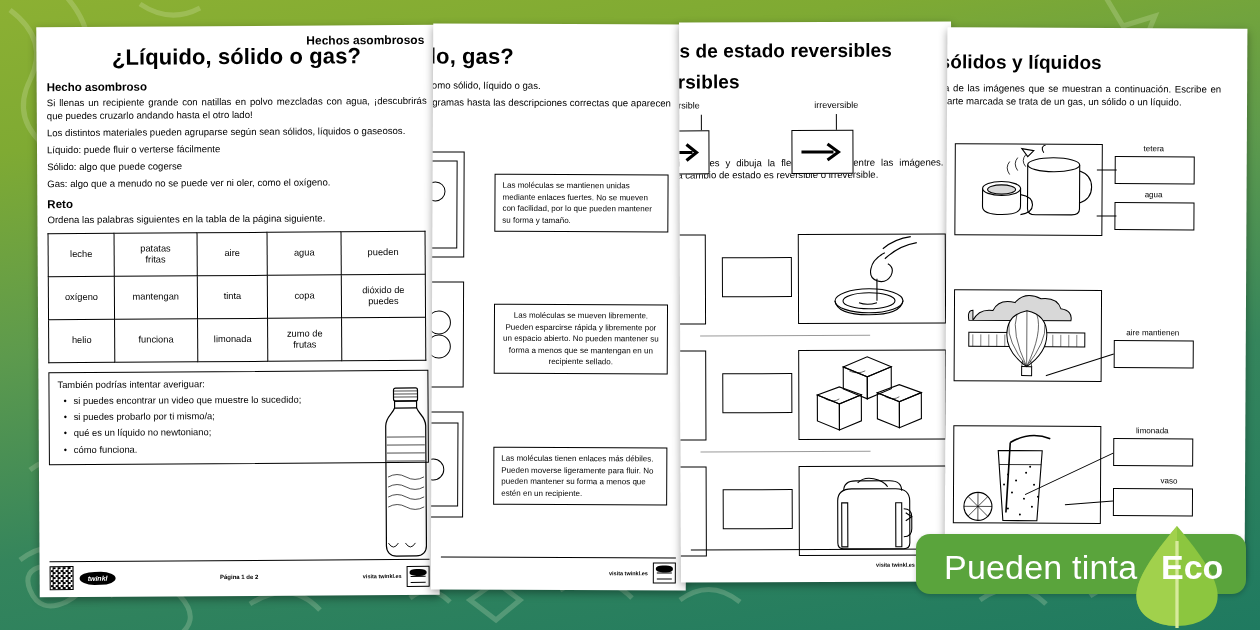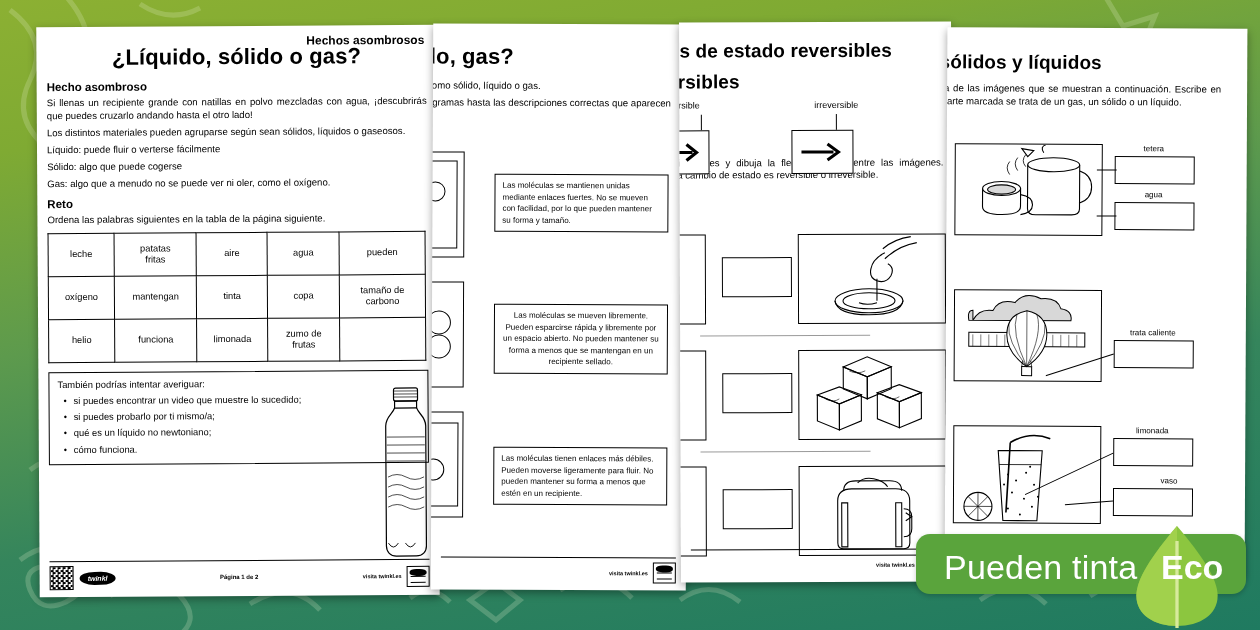--- a/index.html
+++ b/index.html
@@ -133,21 +133,21 @@
             <td>patatas fritas</td>
             <td>aire</td>
             <td>agua</td>
             <td>pueden</td>
           </tr>
           <tr>
             <td>oxígeno</td>
             <td>mantengan</td>
             <td>tinta</td>
             <td>copa</td>
-            <td>tamaño de carbono</td>
+            <td>dióxido de puedes</td>
           </tr>
           <tr>
             <td>helio</td>
             <td>funciona</td>
             <td>limonada</td>
             <td>zumo de frutas</td>
             <td></td>
           </tr>
         </tbody>
       </table>
@@ -346,21 +346,21 @@
         <path d="M18 30q6 -12 20 -10q6 -12 22 -8q10 -12 26 -4q16 -2 20 10q12 2 10 12H14q-2 -10 4 -10z" fill="#d8d8d8"></path>
         <path d="M14 42h116v14H14z" fill="#fff"></path>
         <path d="M18 44v12M26 44v12M34 44v12M42 44v12M50 44v12M58 44v12M66 44v12M74 44v12M82 44v12M90 44v12M98 44v12M106 44v12M114 44v12M122 44v12" stroke-width=".5"></path>
         <path d="M72 20q-20 4 -20 24q0 18 20 32q20 -14 20 -32q0 -20 -20 -24z" fill="#fff"></path>
         <path d="M72 20v56M62 24q-6 18 10 52M82 24q6 18 -10 52M54 34q-2 16 18 42M90 34q2 16 -18 42" stroke-width=".6"></path>
         <rect x="67" y="76" width="10" height="9"></rect>
         <path d="M68 70l-1 6M76 70l1 6" stroke-width=".7"></path>
       </g>
     </svg>
   </div>
-  <div class="p4label" style="left:168px;top:300px;">trata caliente</div>
+  <div class="p4label" style="left:168px;top:300px;">aire mantienen</div>
   <div class="p4box" style="left:168px;top:312px;"></div>
   <svg style="position:absolute;left:100px;top:310px" width="70" height="44">
     <path d="M0 38 L68 16" stroke="#000" stroke-width="1" fill="none"></path>
   </svg>
 
   <div class="imgbox" style="left:8px;top:398px;width:146px;height:96px;">
     <svg width="146" height="96" viewBox="0 0 146 96">
       <g class="ink" stroke-width="1.1">
         <path d="M56 16q20 -12 40 -4" stroke-width="1.6"></path>
         <path d="M56 16l-4 70" stroke-width="1.6"></path>

